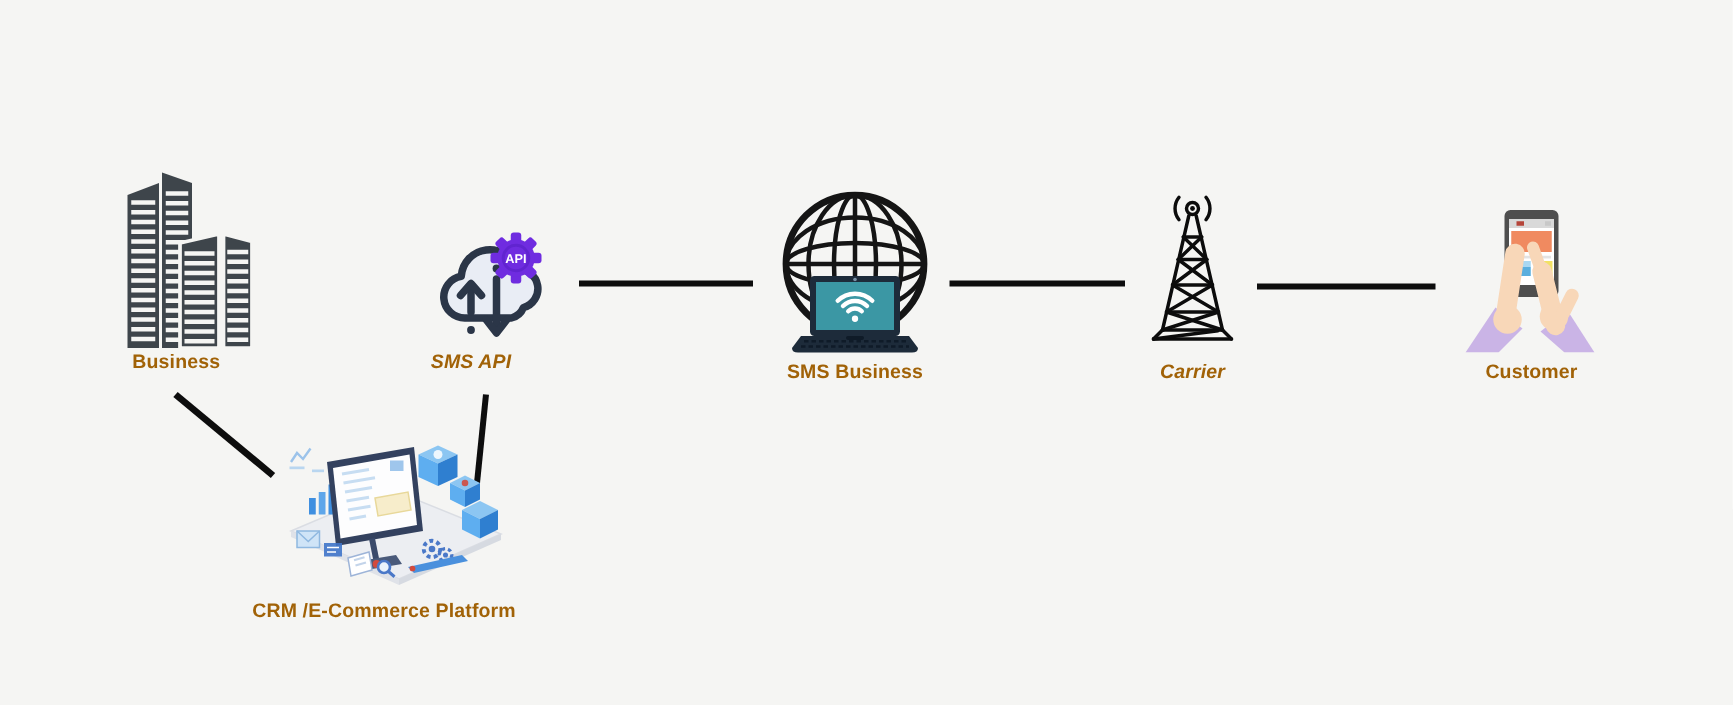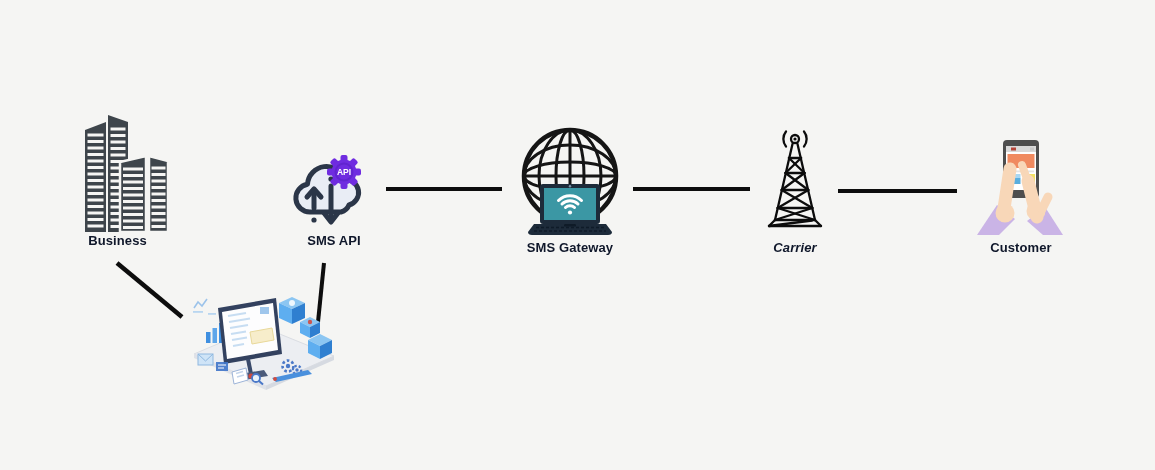--- a/index.html
+++ b/index.html
@@ -1,21 +1,21 @@
 <!DOCTYPE html>
 <html><head>
 <meta charset="utf-8">
 <style>
   html,body{margin:0;padding:0;}
   body{width:1155px;height:470px;overflow:hidden;
        font-family:"Liberation Sans", sans-serif;}
   .canvas{position:relative;width:1155px;height:470px;background:#f5f5f3;}
   .overlay{position:absolute;left:0;top:0;width:1155px;height:470px;pointer-events:none;}
   .node-icon{position:absolute;text-align:center;}
-  .node-label{position:absolute;font-size:13px;font-weight:600;color:#0f172a;
+  .node-label{position:absolute;font-size:13px;font-weight:600;color:#a16207;
               text-align:center;letter-spacing:.1px;white-space:nowrap;}
   svg{display:block;}
 </style>
 </head>
 <body>
 
 <div class="canvas">
 
   <svg class="overlay" width="1155" height="470" viewBox="0 0 1155 470">
     <line x1="117" y1="263" x2="182" y2="317" stroke="#0d0d0d" stroke-width="4.5"></line>
@@ -115,21 +115,21 @@
           <rect x="63" y="18.5" width="7" height="7" rx="2" transform="rotate(225 53 22)"></rect>
           <rect x="63" y="18.5" width="7" height="7" rx="2" transform="rotate(270 53 22)"></rect>
           <rect x="63" y="18.5" width="7" height="7" rx="2" transform="rotate(315 53 22)"></rect>
         </g>
         <circle cx="53" cy="22" r="12.5" fill="#6f2ce0"></circle>
         <circle cx="53" cy="22" r="8.5" fill="none" stroke="#581fc4" stroke-width="2" opacity="0.6"></circle>
         <text x="53" y="25.2" text-anchor="middle" font-size="8.5" font-weight="bold" fill="#ffffff" font-family="Liberation Sans, sans-serif">API</text>
       </g>
     </svg>
   </div>
-  <div class="node-label" style="left:284px;top:233px;width:100px;">SMS API</div>
+  <div class="node-label" style="left:264px;top:233px;width:100px;font-style:italic;">SMS API</div>
 
   <div class="node-icon" style="left:514px;top:108px;">
     <svg width="112" height="128" viewBox="0 0 112 128">
       <g stroke="#151515" fill="none">
         <circle cx="56" cy="68" r="46" stroke-width="4.5"></circle>
         <ellipse cx="56" cy="68" rx="14" ry="46" stroke-width="3"></ellipse>
         <ellipse cx="56" cy="68" rx="31" ry="46" stroke-width="3"></ellipse>
         <line x1="56" y1="22" x2="56" y2="114" stroke-width="3"></line>
         <ellipse cx="56" cy="68" rx="46" ry="14" stroke-width="3"></ellipse>
         <ellipse cx="56" cy="68" rx="46" ry="31" stroke-width="3"></ellipse>
@@ -147,21 +147,21 @@
         <circle cx="56" cy="104.5" r="2.1" fill="#ffffff"></circle>
         <path d="M20,116 L92,116 L98,124 Q98,127 94,127 L18,127 Q14,127 14,124 Z" fill="#1d2b3a"></path>
         <g stroke="#0f1b28" stroke-width="1.6">
           <line x1="22" y1="119.5" x2="90" y2="119.5" stroke-dasharray="3 2"></line>
           <line x1="20" y1="123" x2="92" y2="123" stroke-dasharray="3 2"></line>
         </g>
         <rect x="50" y="116" width="12" height="2.6" rx="1.2" fill="#0f1b28"></rect>
       </g>
     </svg>
   </div>
-  <div class="node-label" style="left:510px;top:240px;width:120px;">SMS Gateway</div>
+  <div class="node-label" style="left:510px;top:240px;width:120px;">SMS Business</div>
 
   <div class="node-icon" style="left:765px;top:128px;">
     <svg width="60" height="108" viewBox="0 0 60 108">
       <g stroke="#0c0c0c" fill="none" stroke-width="2.3" stroke-linecap="round">
         <circle cx="30" cy="11" r="4"></circle>
         <path d="M21,3.5 A12 12 0 0 0 21,18.5"></path>
         <path d="M39,3.5 A12 12 0 0 1 39,18.5"></path>
         <line x1="27.5" y1="16" x2="10" y2="92"></line>
         <line x1="32.5" y1="16" x2="50" y2="92"></line>
         <line x1="23.9" y1="30" x2="36.1" y2="30"></line>
@@ -277,14 +277,15 @@
       <g>
         <circle cx="100" cy="74" r="5.5" fill="none" stroke="#4a78c8" stroke-width="2.6" stroke-dasharray="2.6 2.2"></circle>
         <circle cx="100" cy="74" r="2.2" fill="#4a78c8"></circle>
         <circle cx="109" cy="78" r="4.2" fill="none" stroke="#4a78c8" stroke-width="2.2" stroke-dasharray="2.2 2"></circle>
         <circle cx="109" cy="78" r="1.7" fill="#4a78c8"></circle>
       </g>
       <polygon points="84,86 120,78 124,82 88,90" fill="#4a90dd"></polygon>
       <circle cx="87" cy="87" r="1.9" fill="#d24a3e"></circle>
     </svg>
   </div>
+  <div class="node-label" style="left:156px;top:399px;width:200px;">CRM /E-Commerce Platform</div>
 
 </div>
 
 </body></html>

